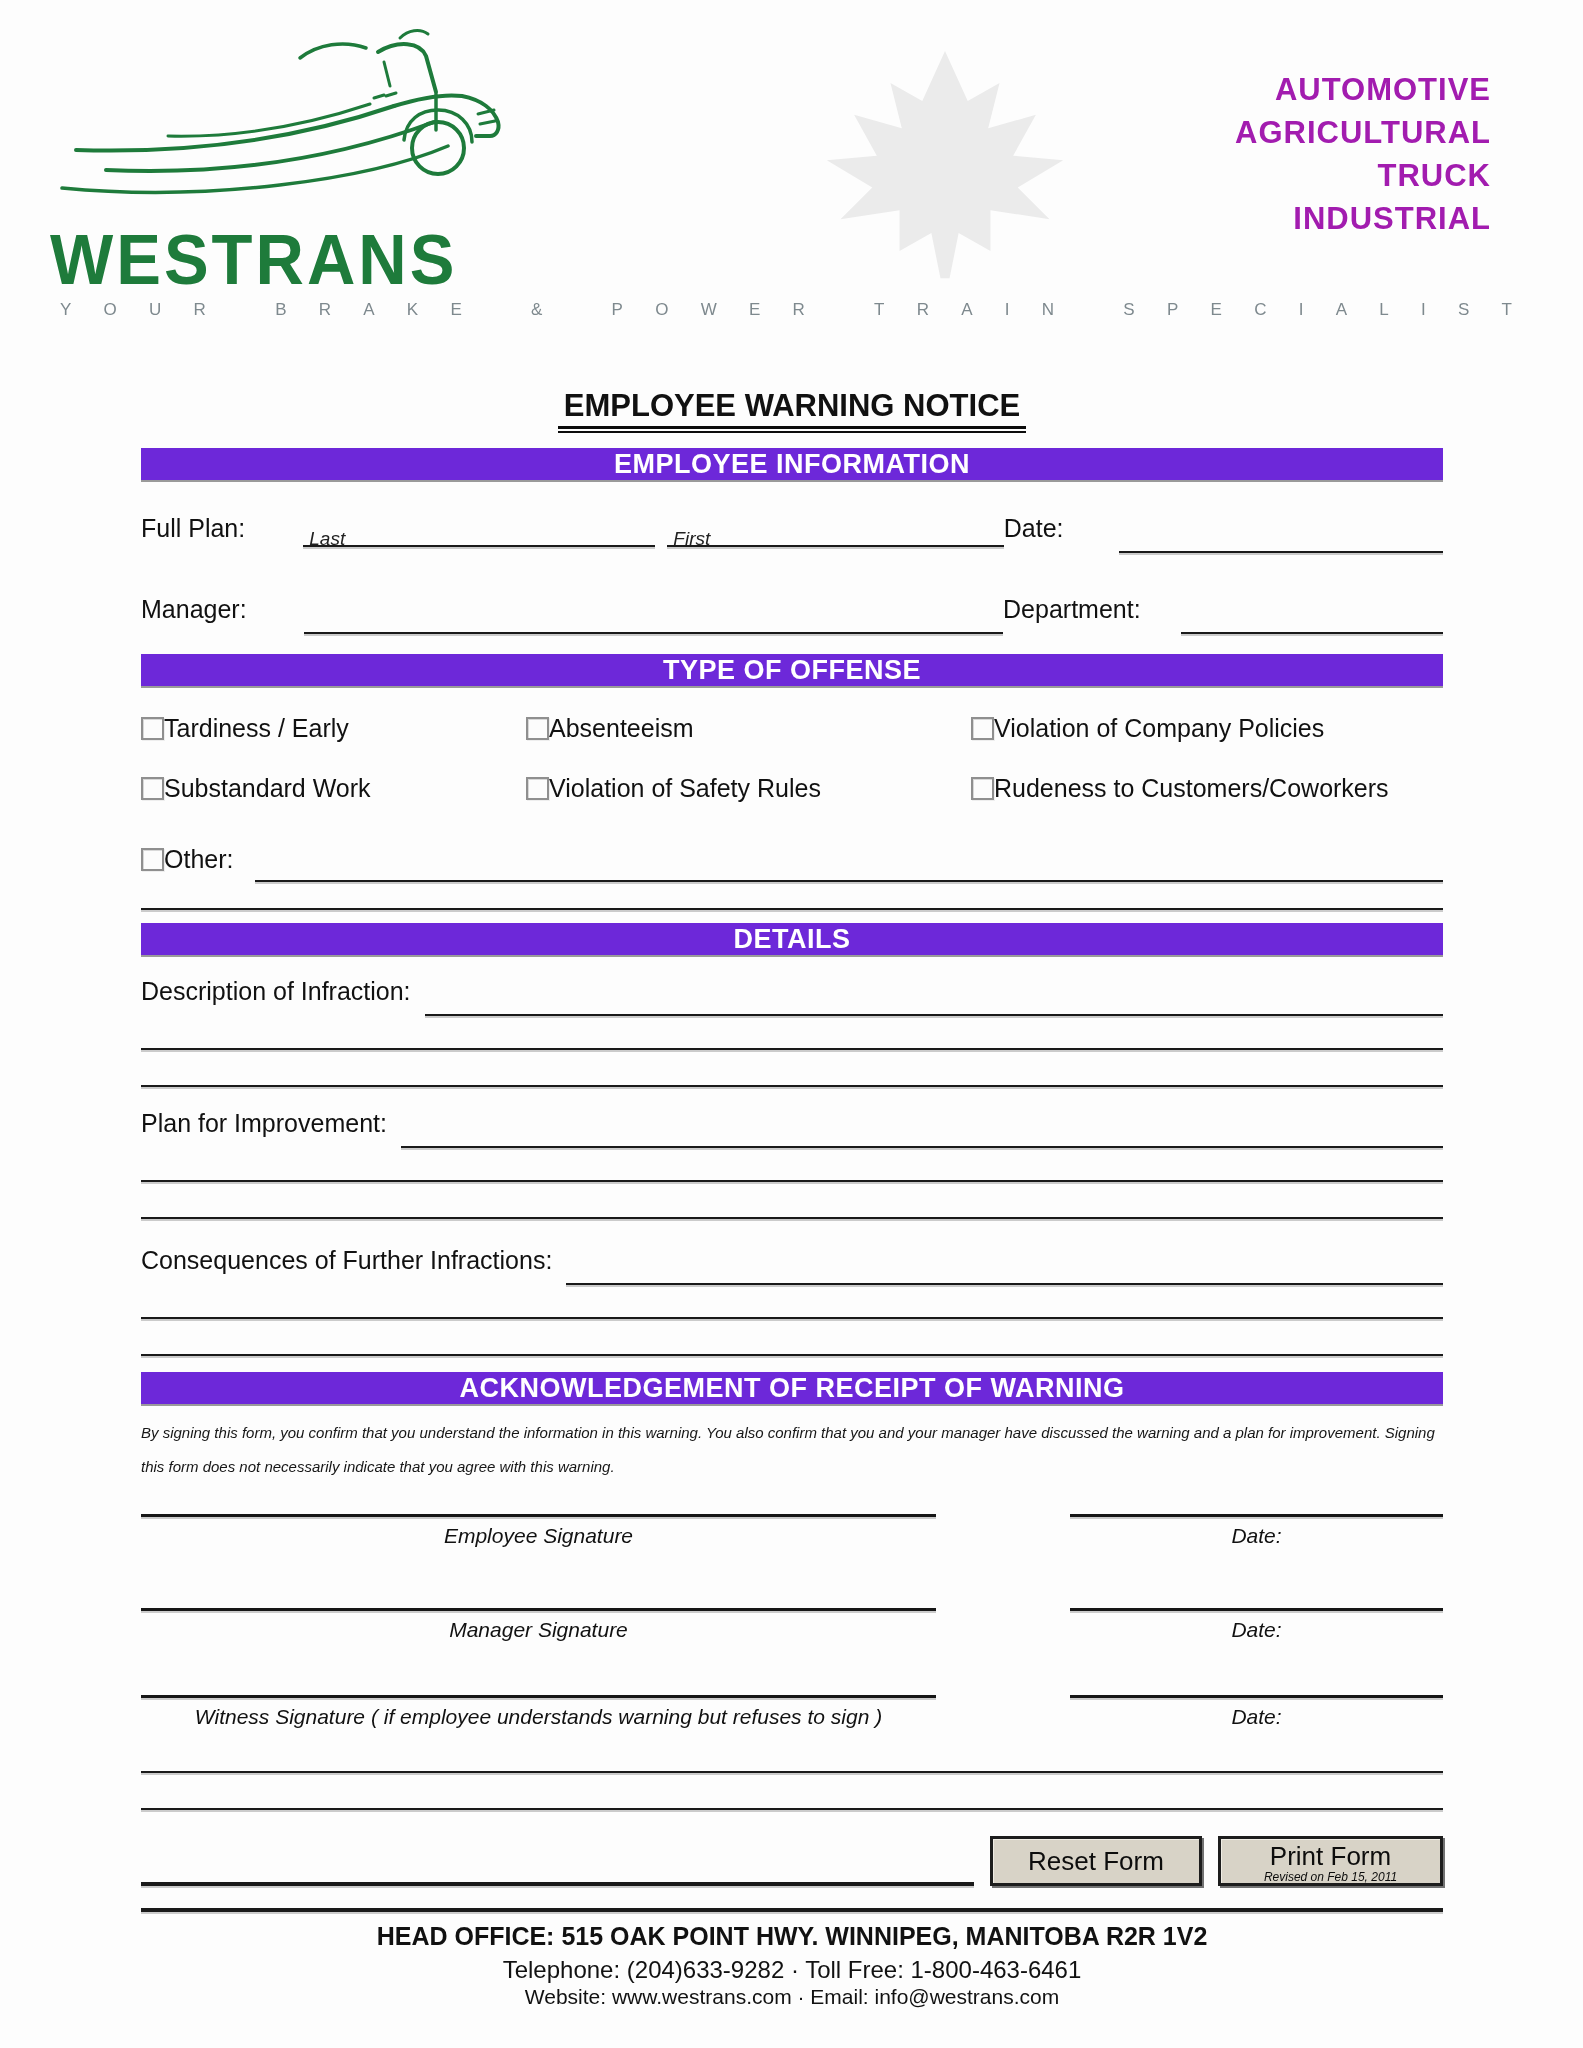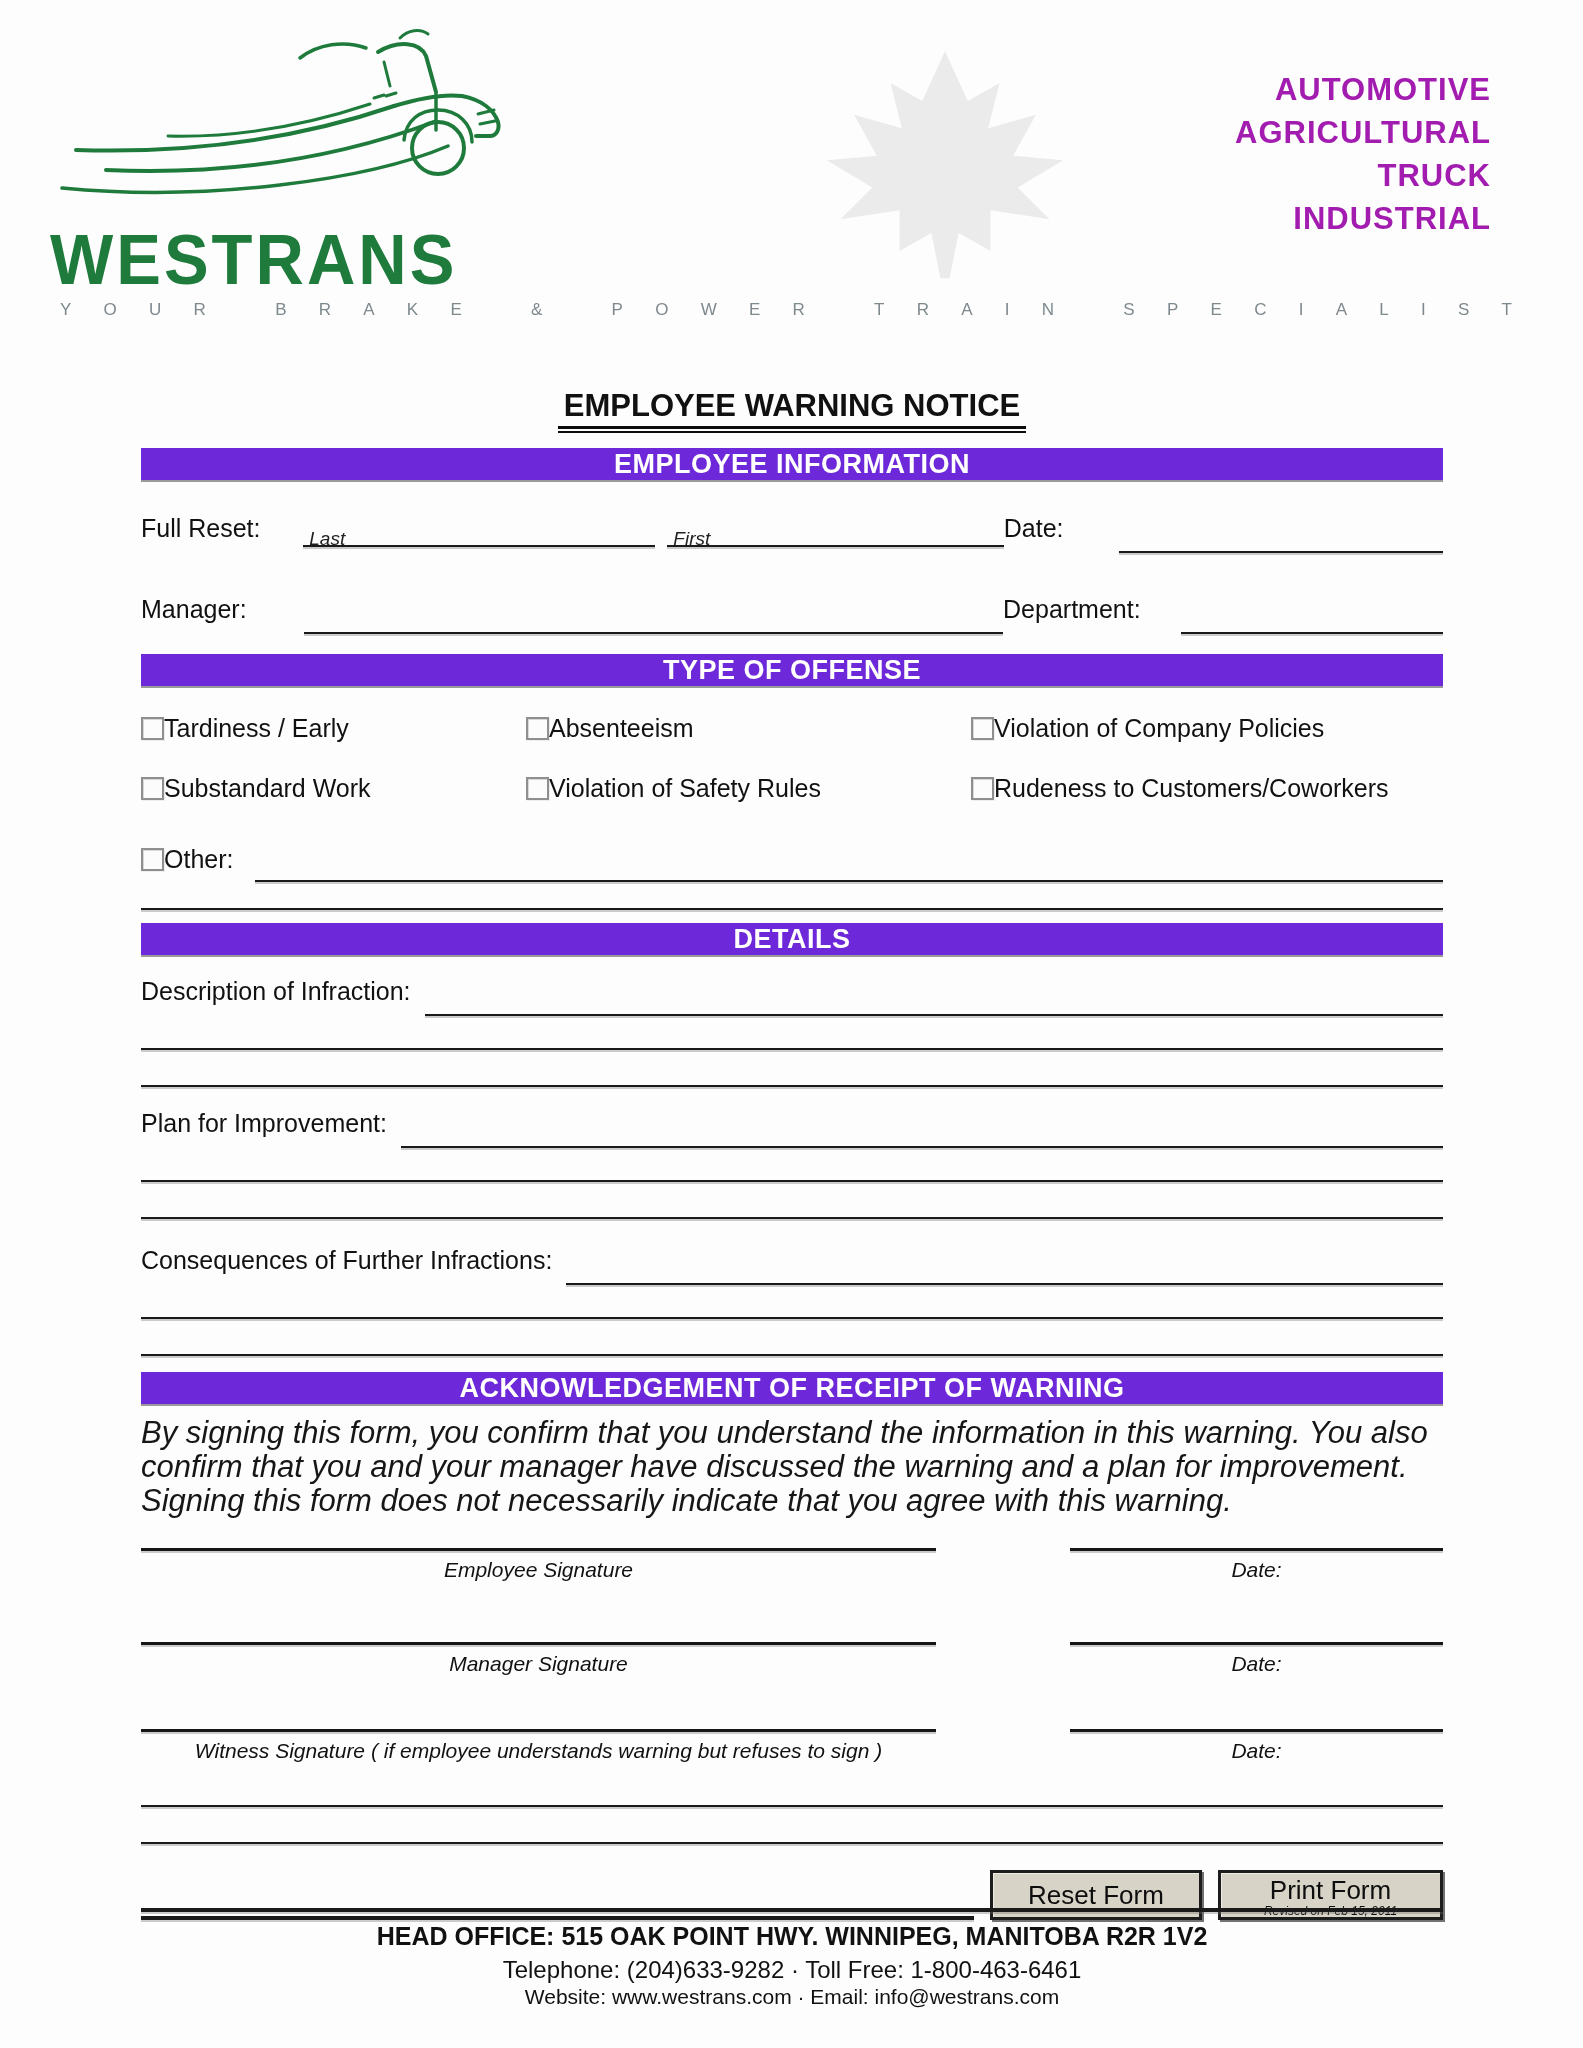--- a/index.html
+++ b/index.html
@@ -52,21 +52,21 @@
   .row-other .opt { margin-bottom:0;margin-top:15px; }
   .row-other .wline { flex:1; margin-left:22px; margin-bottom:-8px; }
 
   .cont-line { margin-top:34px; }
   .gap36 { margin-top:42px; }
   .gap35 { margin-top:35px; }
 
   .detailrow { margin-top:22px; }
   .detailrow .wline { flex:1; margin-left:14px; }
 
-  .ack-text { margin-top:12px; font-size:31px; font-style:italic; line-height:34px; color:#161616; }
+  .ack-text { margin-top:12px; font-size:15px; font-style:italic; line-height:34px; color:#161616; }
 
   .sigblock { margin-top:30px; }
   .sigblock.sb2 { margin-top:60px; }
   .sigblock.sb3 { margin-top:53px; }
   .sigline-row { display:flex; }
   .sigline { border-top:3px solid #161616; box-shadow:0 2px 0 rgba(110,110,110,.35); }
   .sigline.l { width:795px; }
   .sigline.r { width:373px; margin-left:auto; }
   .siglabel-row { display:flex; margin-top:7px; font-size:21px; font-style:italic; }
   .siglabel-row .l { width:795px; text-align:center; }
@@ -164,21 +164,21 @@
       <span>T</span>
     </div>
 
   <div class="form">
 
     <div class="doc-title"><span>EMPLOYEE WARNING NOTICE</span></div>
 
     <div class="bar">EMPLOYEE INFORMATION</div>
 
     <div class="fieldrow row-name">
-      <span class="lbl1">Full Reset:</span>
+      <span class="lbl1">Full Plan:</span>
       <span class="linewrap" style="width:356px;">
         <span class="wline"></span>
         <span class="hint">Last</span>
       </span>
       <span style="width:12px;"></span>
       <span class="linewrap" style="width:340px;">
         <span class="wline"></span>
         <span class="hint">First</span>
       </span>
       <span style="margin-left:auto; width:116px;">Date:</span>

